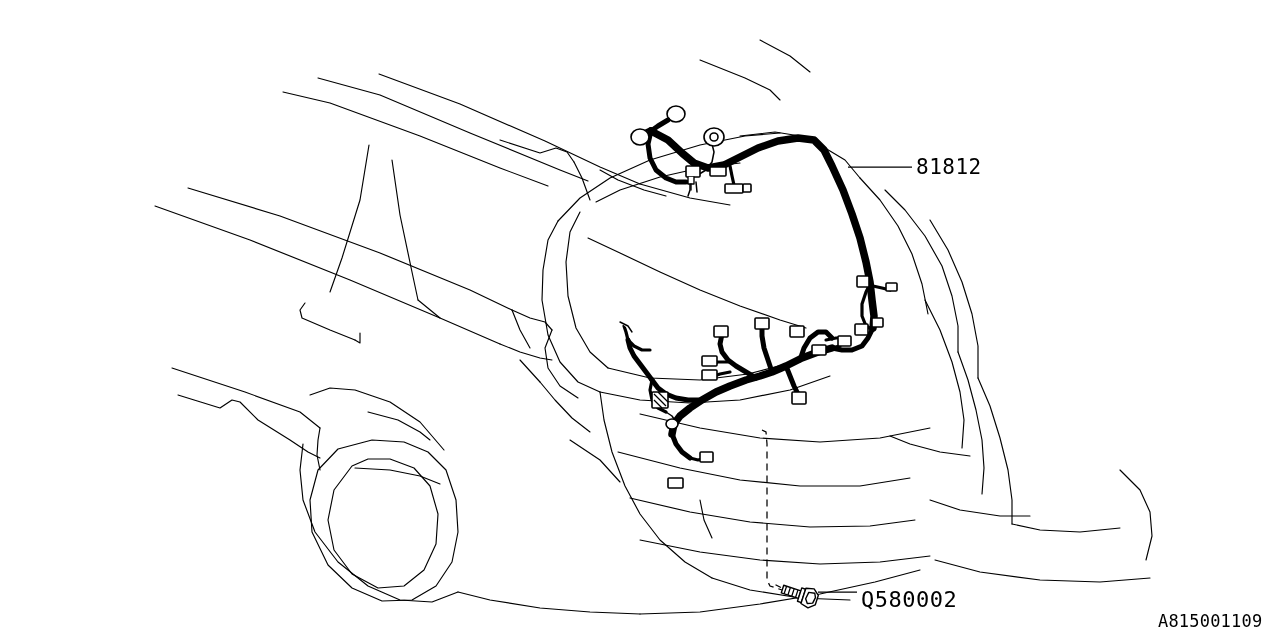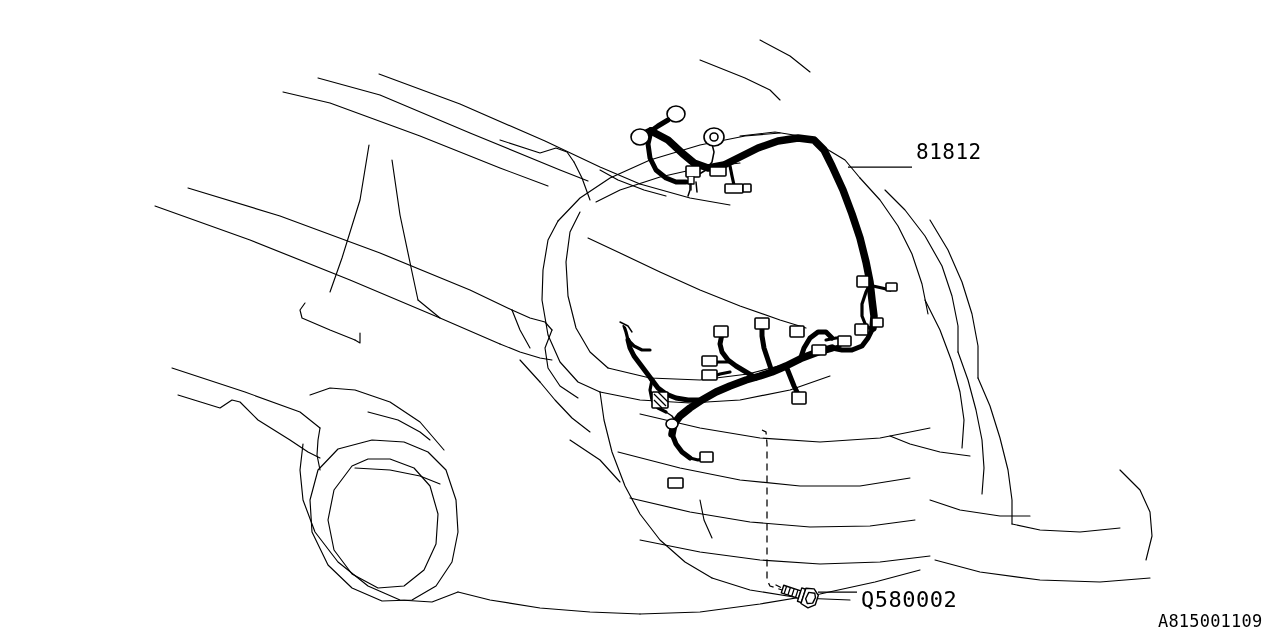--- a/index.html
+++ b/index.html
@@ -90,21 +90,21 @@
   .label-text {
     position: absolute;
     color: #000000;
     font-family: "DejaVu Sans Mono", "Liberation Mono", monospace;
     white-space: nowrap;
     letter-spacing: 0.5px;
     user-select: none;
   }
   #label-part-number {
     left: 916px;
-    top: 140px;
+    top: 155px;
     font-size: 21px;
   }
   #label-bolt-number {
     left: 861px;
     top: 587px;
     font-size: 22px;
   }
   #label-drawing-number {
     left: 1158px;
     top: 611px;

